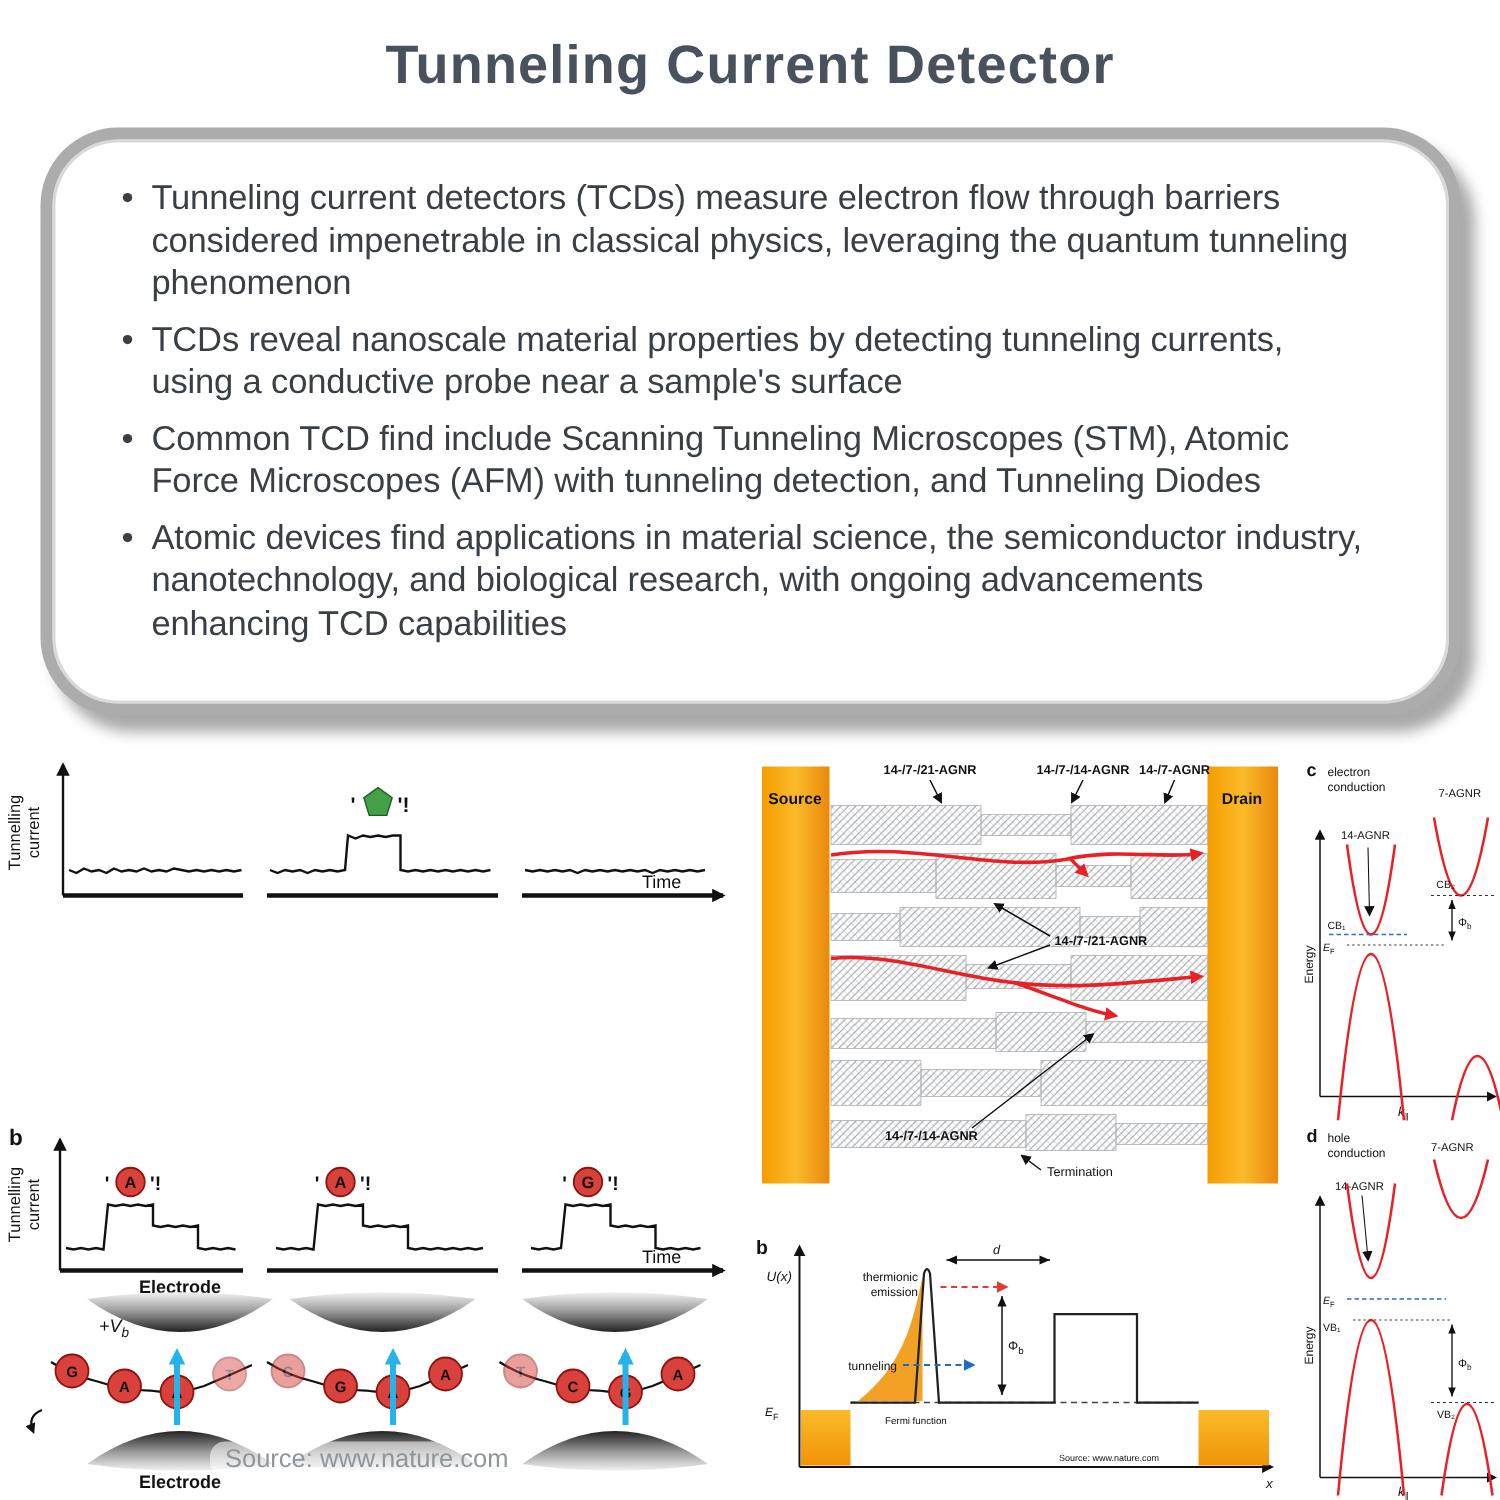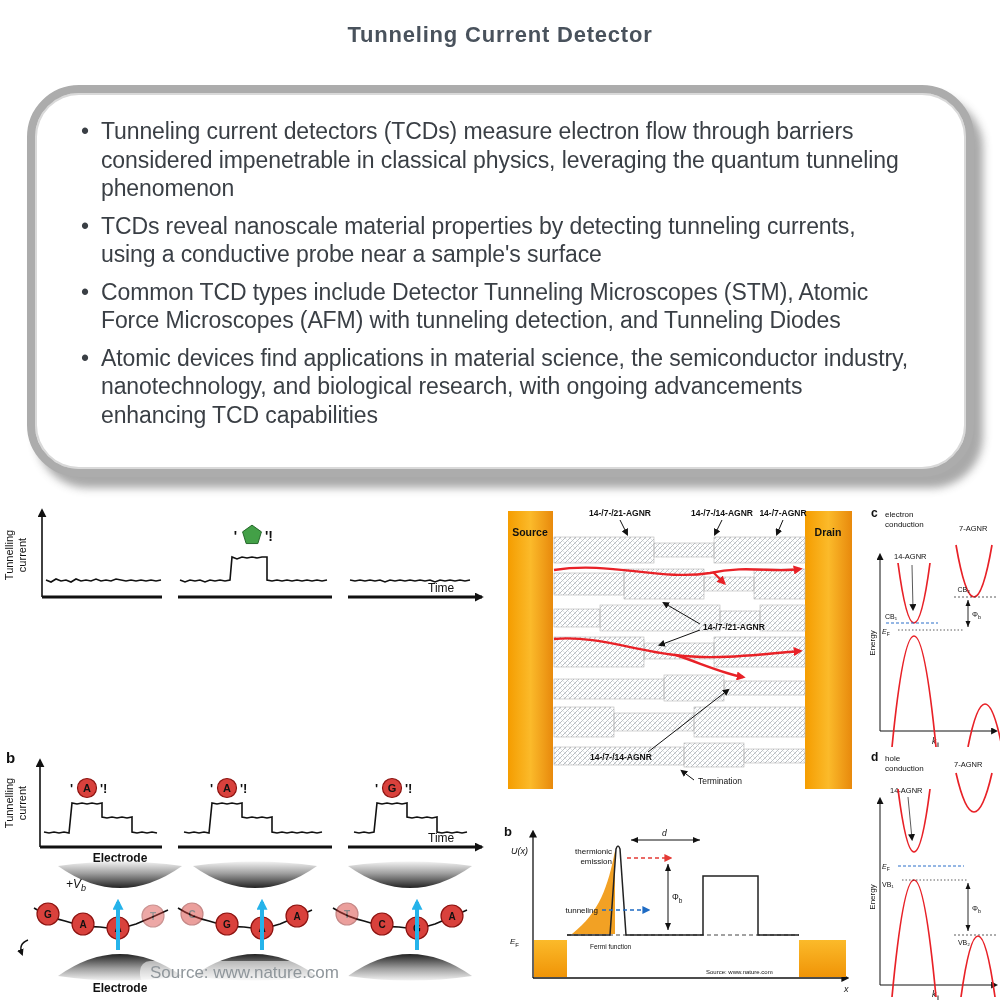--- a/index.html
+++ b/index.html
@@ -1,18 +1,18 @@
 <!DOCTYPE html>
 <html><head>
 <meta charset="utf-8">
 <style>
   body{margin:0;background:#fff}
   #page{position:relative;width:1000px;height:1000px;overflow:hidden;font-family:"Liberation Sans",sans-serif;background:#fff}
   .abs{position:absolute}
-  #title{top:22px;left:0;width:100%;text-align:center;font-size:22px;font-weight:700;color:#49525c;letter-spacing:.8px;margin:0}
+  #title{top:22px;left:0;width:100%;text-align:center;font-size:36px;font-weight:700;color:#49525c;letter-spacing:.8px;margin:0}
   #box{left:27px;top:85px;width:947px;height:392px;box-sizing:border-box;border:8px solid #acacac;border-radius:52px;
        box-shadow:9px 11px 9px rgba(50,50,50,.42), inset 0 0 0 2px #d9d9d9;background:#fff}
   ul#bullets{list-style:none;margin:0;padding:24px 56px 0 46px}
   #bullets li{display:flex;gap:12px;font-size:23px;line-height:1.24;color:#3a3f45;margin-bottom:9px;letter-spacing:-.1px}
   .mark{flex:0 0 auto}
   svg{display:block;overflow:hidden}
   svg text{font-family:"Liberation Sans",sans-serif;fill:#111}
   #wm{left:140px;top:961px;font-size:17px;color:#8f969b;background:rgba(255,255,255,.55);padding:2px 10px;border-radius:10px;z-index:5}
 </style>
 </head>
@@ -27,21 +27,21 @@
       <li>
           <span class="mark">•</span>
           <span>Tunneling current detectors (TCDs) measure electron flow through barriers considered impenetrable in classical physics, leveraging the quantum tunneling phenomenon</span>
         </li>
       <li>
           <span class="mark">•</span>
           <span>TCDs reveal nanoscale material properties by detecting tunneling currents, using a conductive probe near a sample's surface</span>
         </li>
       <li>
           <span class="mark">•</span>
-          <span>Common TCD types include Detector Tunneling Microscopes (STM), Atomic Force Microscopes (AFM) with tunneling detection, and Tunneling Diodes</span>
+          <span>Common TCD find include Scanning Tunneling Microscopes (STM), Atomic Force Microscopes (AFM) with tunneling detection, and Tunneling Diodes</span>
         </li>
       <li>
           <span class="mark">•</span>
           <span>Atomic devices find applications in material science, the semiconductor industry, nanotechnology, and biological research, with ongoing advancements enhancing TCD capabilities</span>
         </li>
     </ul>
   </div>
 
   <svg class="abs" style="left:0;top:500" width="492" height="500" viewBox="0 0 492 500">
     <defs>

